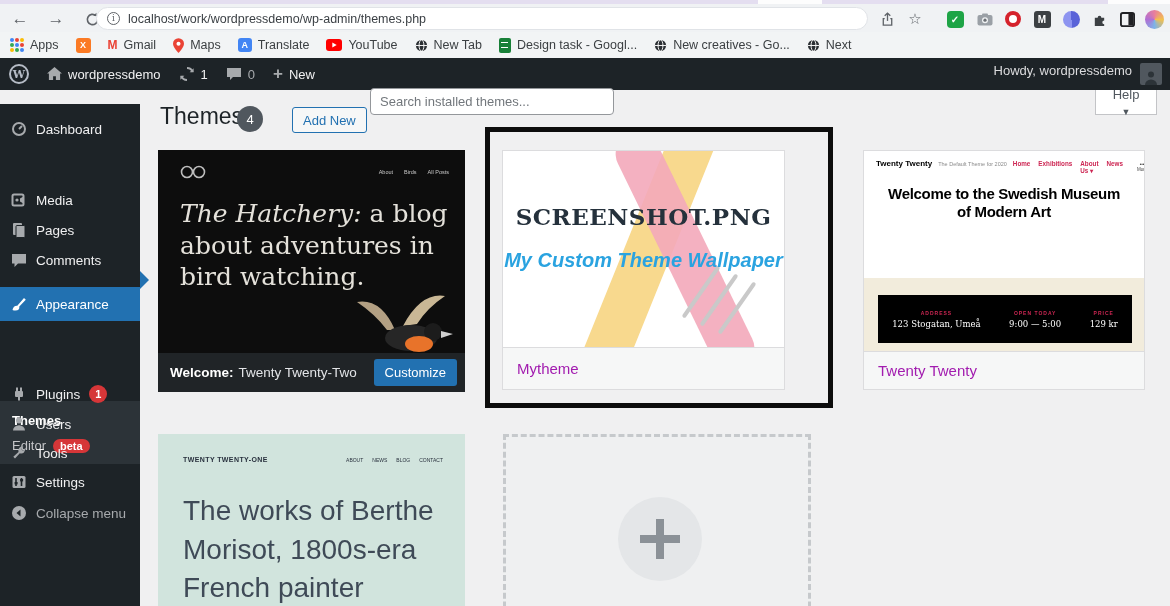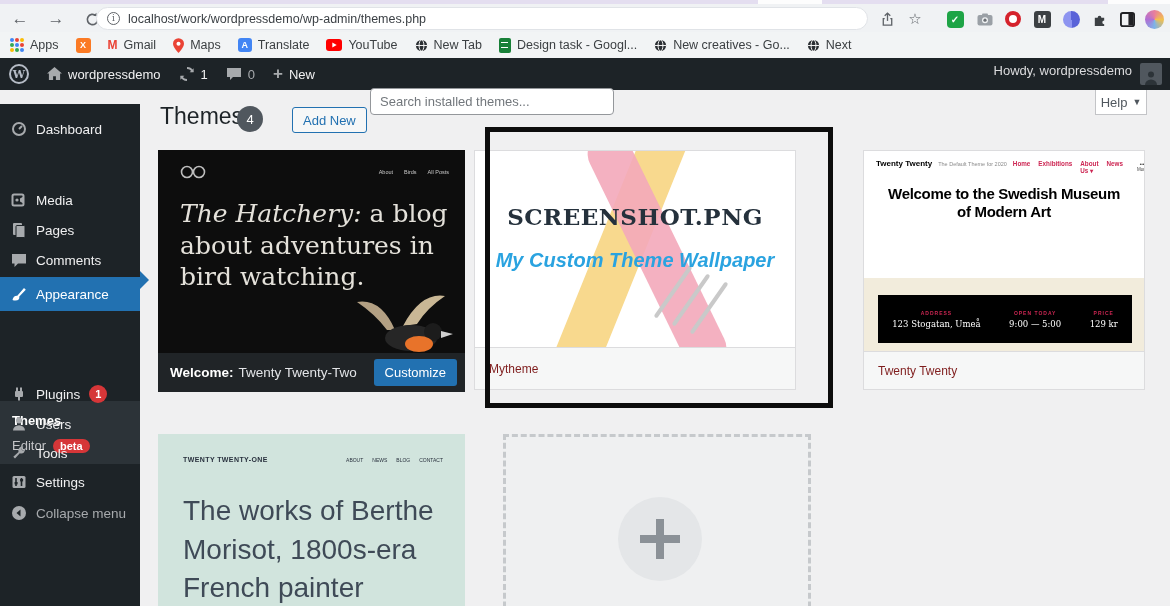--- a/index.html
+++ b/index.html
@@ -35,59 +35,59 @@
             font-weight:bold; display:flex; align-items:center; justify-content:center; font-family:"DejaVu Serif",serif; }
   .count-gray { color:#a7aaad; }
   #howdy { margin-left:auto; display:flex; gap:8px; padding-right:8px; cursor:pointer; }
   #howdy .avatar { width:22px; height:22px; border-radius:2px; background:#50575e; display:flex; align-items:flex-end; justify-content:center; overflow:hidden; }
 
   
   #sidebar { top:104px; left:0; width:140px; height:516px; background:#1d2327; }
   .srow { position:absolute; left:0; width:140px; height:28px; display:flex; align-items:center; gap:9px;
           padding-left:11px; color:#f0f0f1; font-size:13.5px; cursor:pointer; }
   .srow svg { flex:0 0 auto; }
-  .srow.active { background:#2271b1; color:#fff; height:34px; }
+  .srow.active { background:#2271b1; color:#fff; height:34px;margin-top:10px; }
   #appearance-arrow { left:140px; top:271px; width:0; height:0; border-top:9px solid transparent;
                       border-bottom:9px solid transparent; border-left:9px solid #2271b1; }
   #submenu { position:absolute; left:0; top:297px; width:140px; height:63px; background:#2c3338; }
   .subrow { position:absolute; left:12px; font-size:13px; color:#c3c4c7; cursor:pointer; display:flex; align-items:center; gap:7px;}
   .badge-red { background:#d63638; color:#fff; border-radius:10px; font-size:11px; padding:1px 7px; font-weight:bold;}
   .badge-circle { background:#d63638; color:#fff; border-radius:50%; width:18px; height:18px; font-size:11px;
                   display:flex; align-items:center; justify-content:center; font-weight:bold; }
 
   
-  #help-tab { top:90px; left:1095px; width:52px; height:25px; background:#fff; border:1px solid #c3c4c7; border-top:none;
-              color:#50575e; font-size:13px; display:flex; align-items:center; justify-content:center; gap:5px; cursor:pointer; }
+  #help-tab { top:90px; left:1095px; width:62px; height:25px; background:#fff; border:1px solid #c3c4c7; border-top:none;
+              color:#50575e; font-size:13px; display:flex; align-items:center; justify-content:center; gap:5px; cursor:pointer;flex-direction:column; }
   #page-title { top:103px; left:160px; font-size:23px; color:#1d2327; font-weight:400; }
   #theme-count { top:106px; left:237px; width:26px; height:26px; background:#50575e; border-radius:50%; color:#fff;
                  font-size:13px; display:flex; align-items:center; justify-content:center; }
   #add-new { top:107px; left:292px; height:26px; padding:0 10px; background:#f6f7f7; border:1px solid #2271b1;
              border-radius:3px; color:#2271b1; font-size:13px; display:flex; align-items:center; cursor:pointer; }
   #search { top:88px; left:370px; width:244px; height:27px; border:1px solid #94979b; border-radius:4px; background:#fff;
             font-size:13px; padding:0 9px; color:#2c3338; font-family:"Liberation Sans",sans-serif; }
   #search::placeholder { color:#72777c; }
 
   
   .card { background:#fff; border:1px solid #dcdcde; cursor:pointer; }
   .cardfoot { position:absolute; left:0; right:0; bottom:0; background:#f6f7f7; border-top:1px solid #dcdcde;
-              font-size:12px; color:#7f1d1d; display:flex; align-items:center; padding-left:14px; }
+              font-size:15px; color:#a21caf; display:flex; align-items:center; padding-left:14px; }
 
   
   #card-tt2 { top:150px; left:158px; width:307px; height:242px; border:none; }
   #tt2-shot { position:absolute; inset:0; background:#0d0d0d; overflow:hidden; }
   #tt2-nav { position:absolute; top:19px; right:16px; display:flex; gap:11px; font-size:5.5px; color:#c9c9c9; }
   #tt2-headline { position:absolute; top:48px; left:22px; width:272px; font-family:"DejaVu Serif",serif;
                   font-size:25px; line-height:1.26; color:#e4e1da; }
   #tt2-foot { position:absolute; left:0; right:0; bottom:0; height:39px; background:rgba(33,37,41,.96);
               display:flex; align-items:center; padding-left:12px; color:#fff; font-size:13.5px; }
   #customize-btn { position:absolute; right:8px; top:6px; height:27px; background:#2271b1; color:#fff; border:none;
                    border-radius:3px; font-size:13px; padding:0 11px; cursor:pointer; font-family:"Liberation Sans",sans-serif;}
 
   
-  #card-my { top:150px; left:474px; width:322px; height:240px; }
+  #card-my { top:150px; left:502px; width:283px; height:240px; }
   #my-shot { position:absolute; left:0; right:0; top:0; height:198px; background:#fff; overflow:hidden; }
   .deco { position:absolute; border-radius:26px; }
   #my-line1 { position:absolute; top:52px; left:0; width:100%; text-align:center; font-family:"DejaVu Serif",serif;
               font-weight:bold; font-size:23px; color:#25313c; letter-spacing:.5px; }
   #my-line2 { position:absolute; top:98px; left:0; width:100%; text-align:center; font-weight:bold; font-style:italic;
               font-size:20px; color:#2aa3e0; }
   #my-foot { height:42px; }
 
   
   #highlight { top:127px; left:485px; width:348px; height:281px; border:5px solid #0d0d0d; z-index:5; pointer-events:none; background:transparent; }

